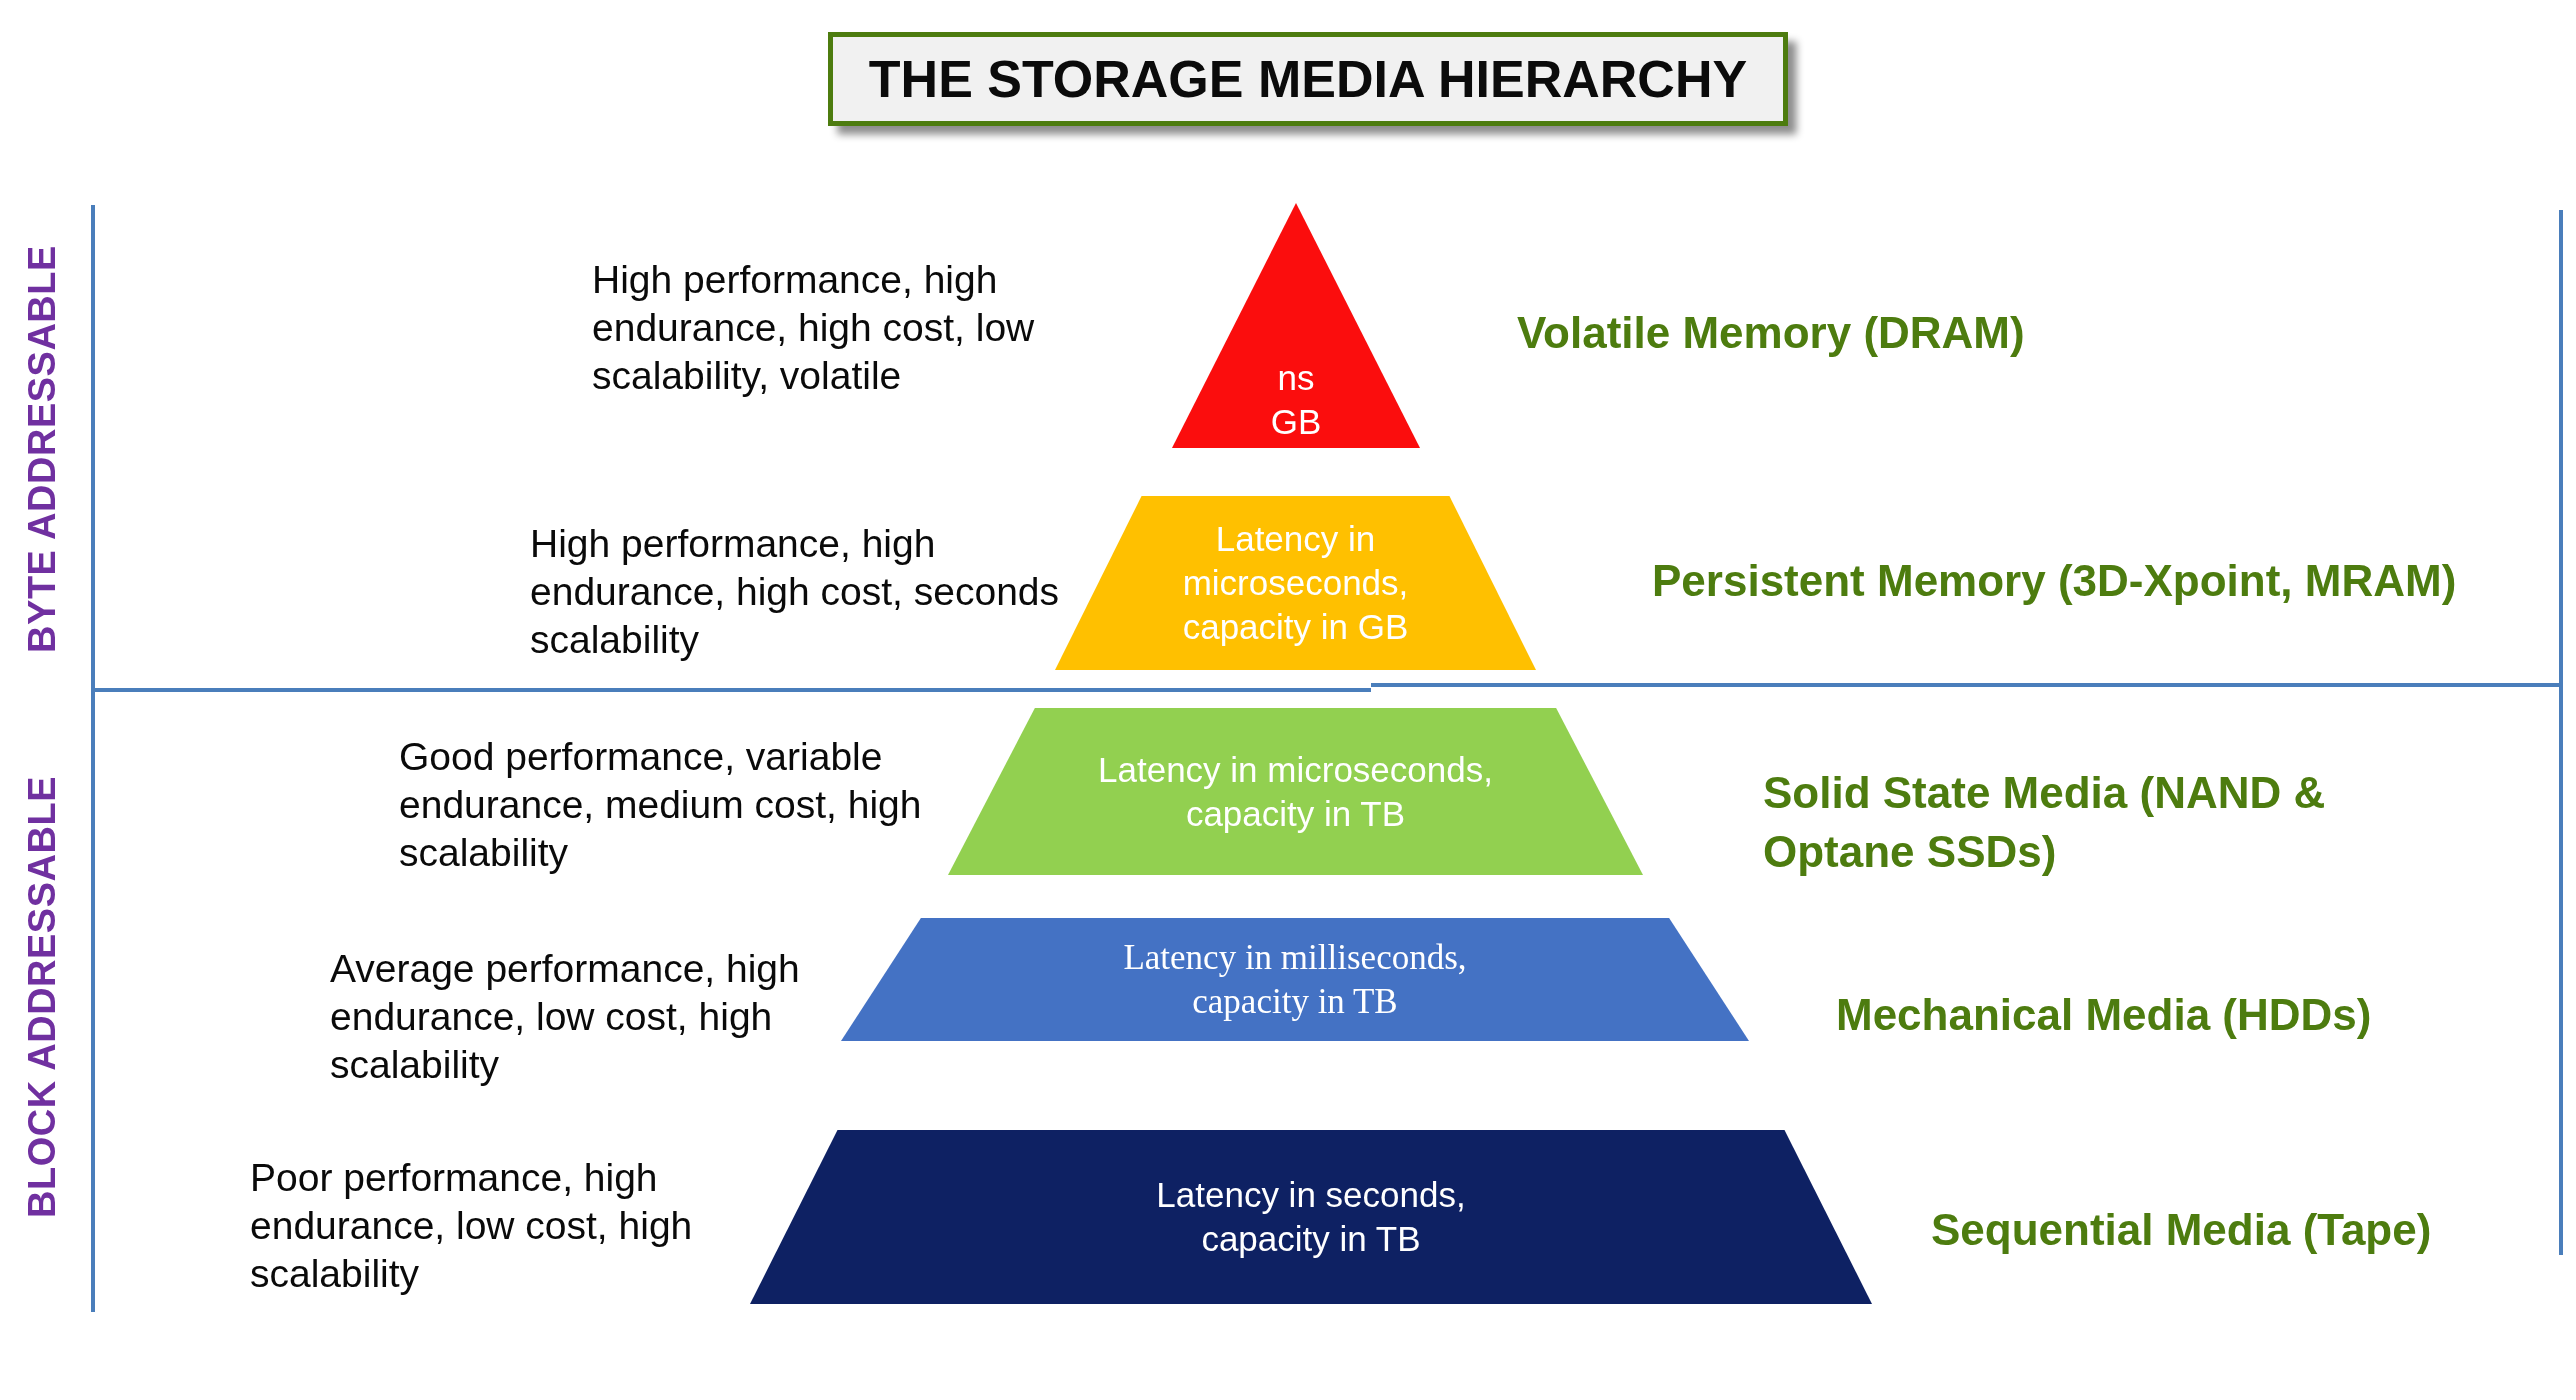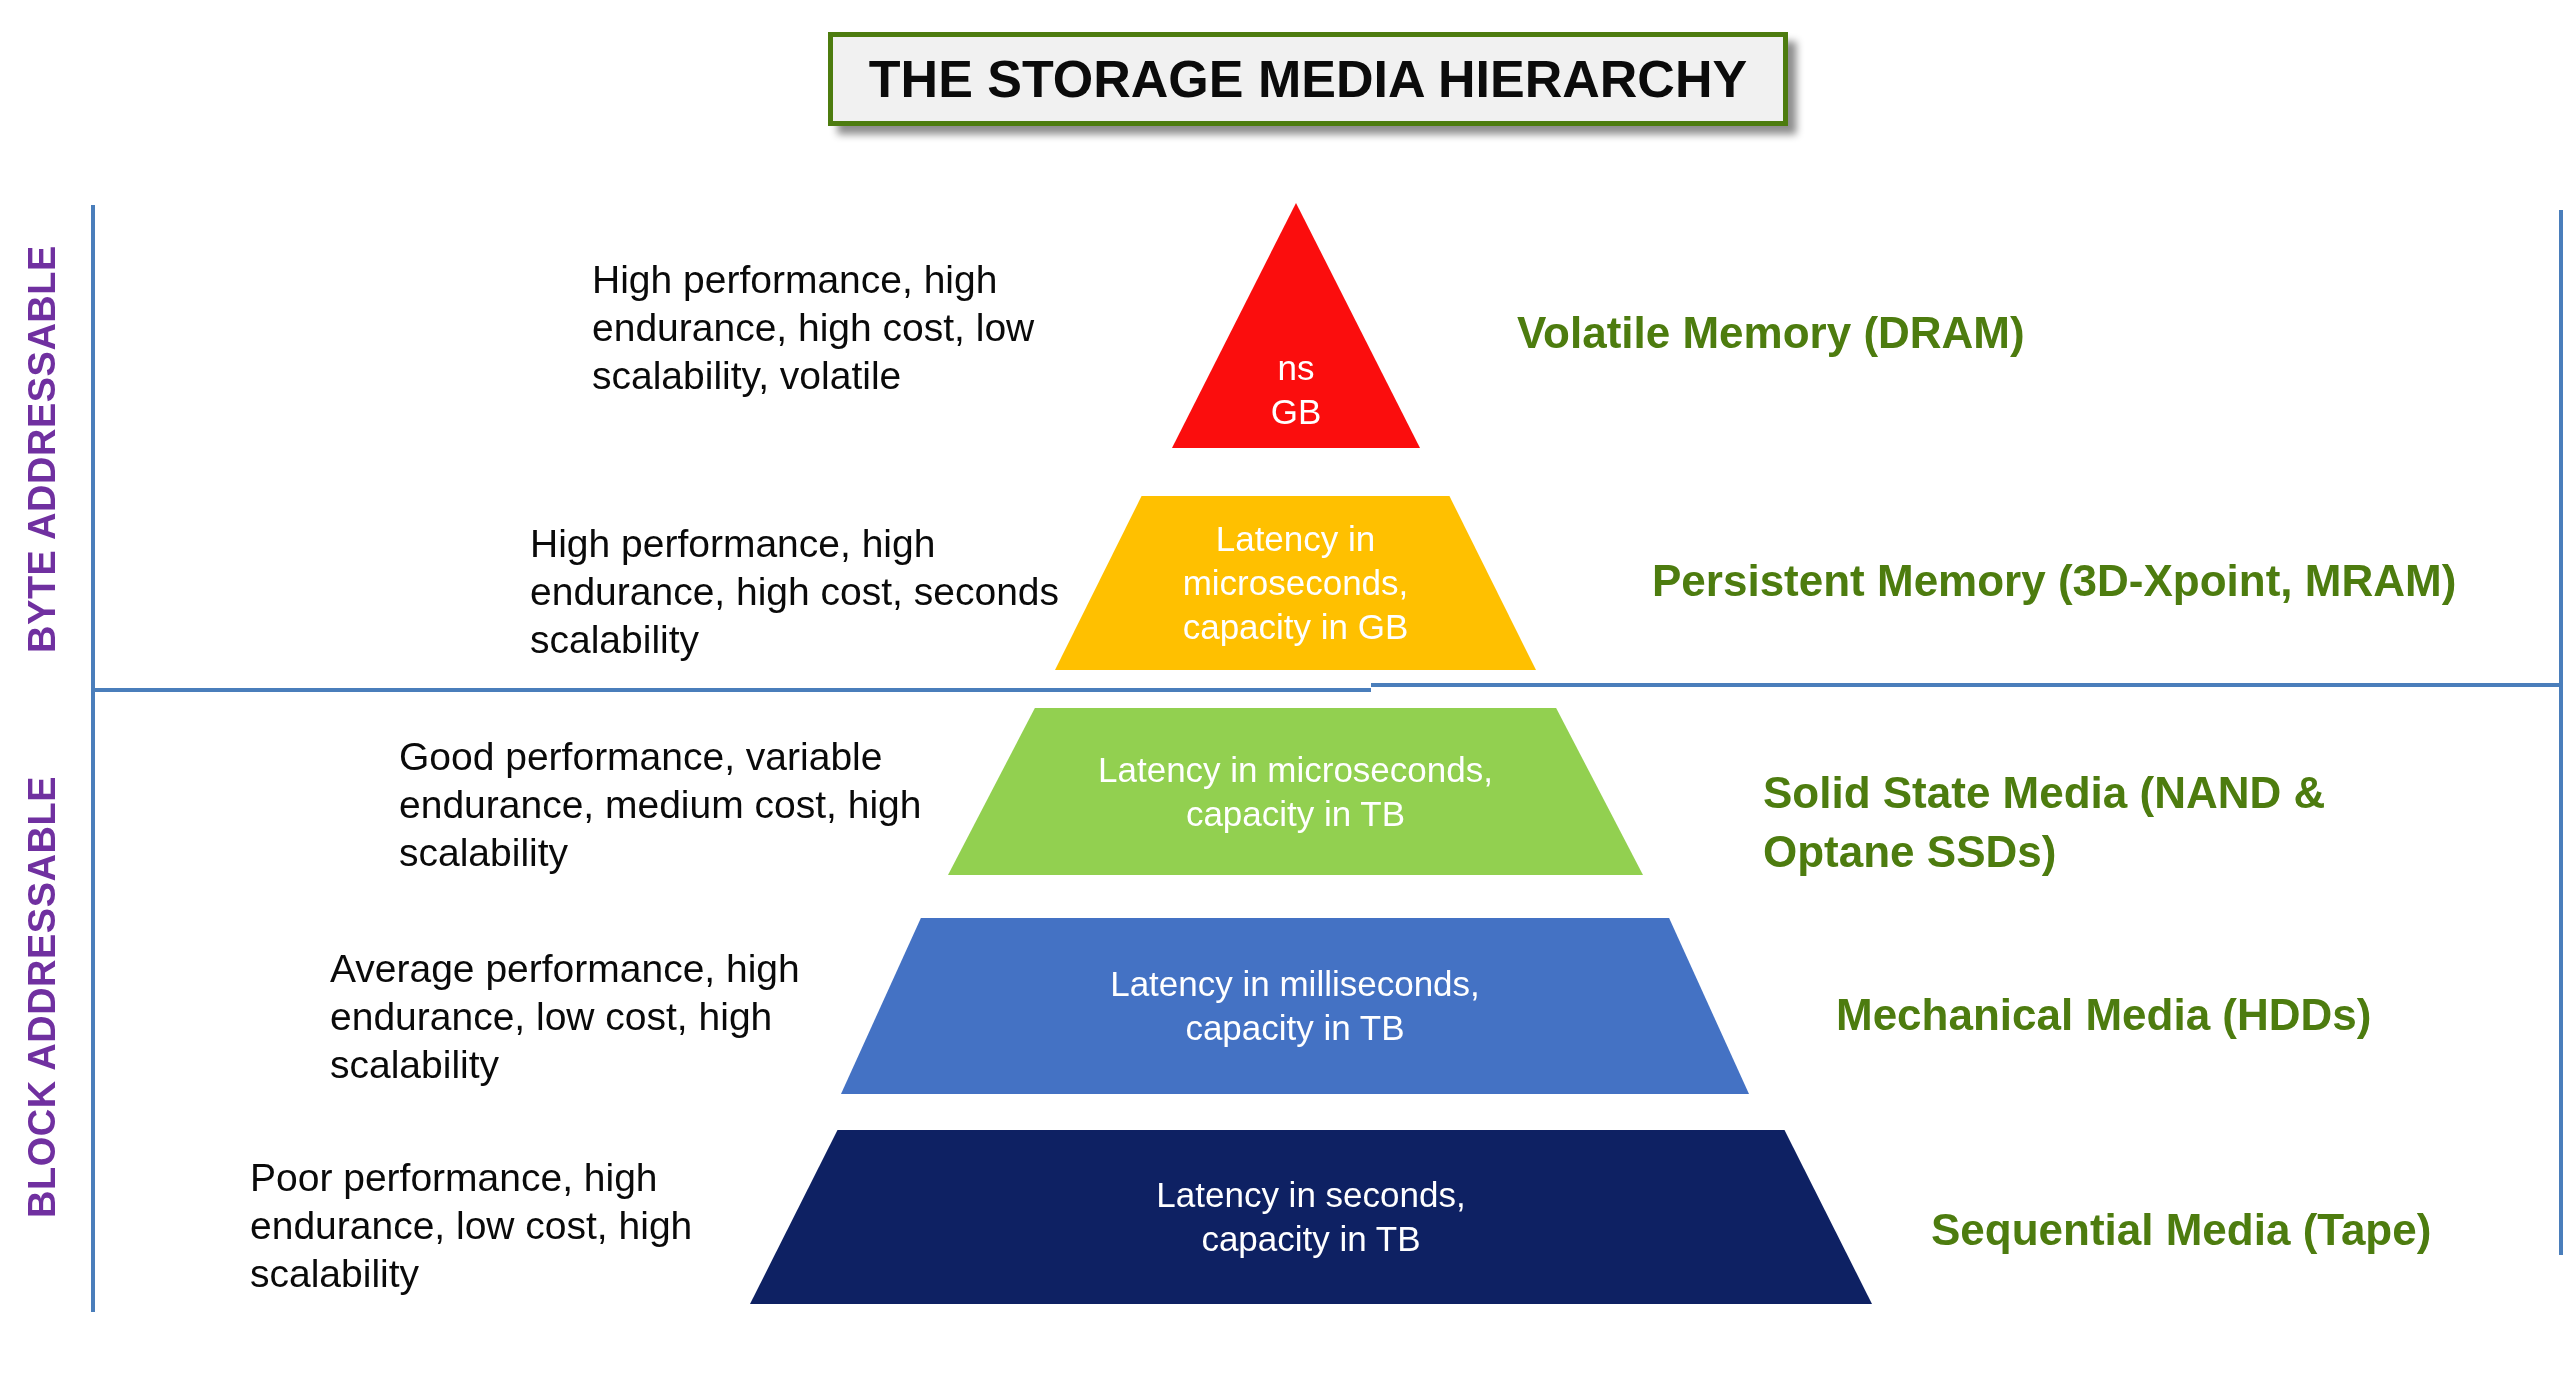--- a/index.html
+++ b/index.html
@@ -40,27 +40,27 @@
 
   
   .shape{
     position:absolute;display:flex;flex-direction:column;align-items:center;justify-content:center;
     filter:drop-shadow(5.7px 6.7px 4.8px rgba(90,90,90,0.5));
     color:#ffffff;text-align:center;font-size:35px;line-height:44px;
   }
   .shape .ln{white-space:nowrap;}
   .s1{left:1172px;top:203px;width:248px;height:245px;
       clip-path:polygon(50% 0,100% 100%,0 100%);
-      justify-content:flex-end;padding-bottom:14px;box-sizing:border-box;}
+      justify-content:flex-end;padding-bottom:4px;box-sizing:border-box;}
   .s2{left:1055px;top:496px;width:481px;height:174px;
       clip-path:polygon(18% 0,82% 0,100% 100%,0 100%);}
   .s3{left:948px;top:708px;width:695px;height:167px;
       clip-path:polygon(12.5% 0,87.5% 0,100% 100%,0 100%);}
-  .s4{left:841px;top:918px;width:908px;height:176px;
-      clip-path:polygon(8.8% 0,91.2% 0,100% 100%,0 100%);}
+  .s4{left:841px;top:918px;width:908px;height:123px;
+      clip-path:polygon(8.8% 0,91.2% 0,100% 100%,0 100%);font-family:Liberation Serif, serif;}
   .s5{left:750px;top:1130px;width:1122px;height:174px;
       clip-path:polygon(7.8% 0,92.2% 0,100% 100%,0 100%);}
 
   
   .desc{
     position:absolute;font-size:39px;line-height:48px;color:#0a0a0a;text-align:left;
   }
   .desc div{white-space:nowrap;}
   .d1{left:592px;top:256px;}
   .d2{left:530px;top:520px;}

